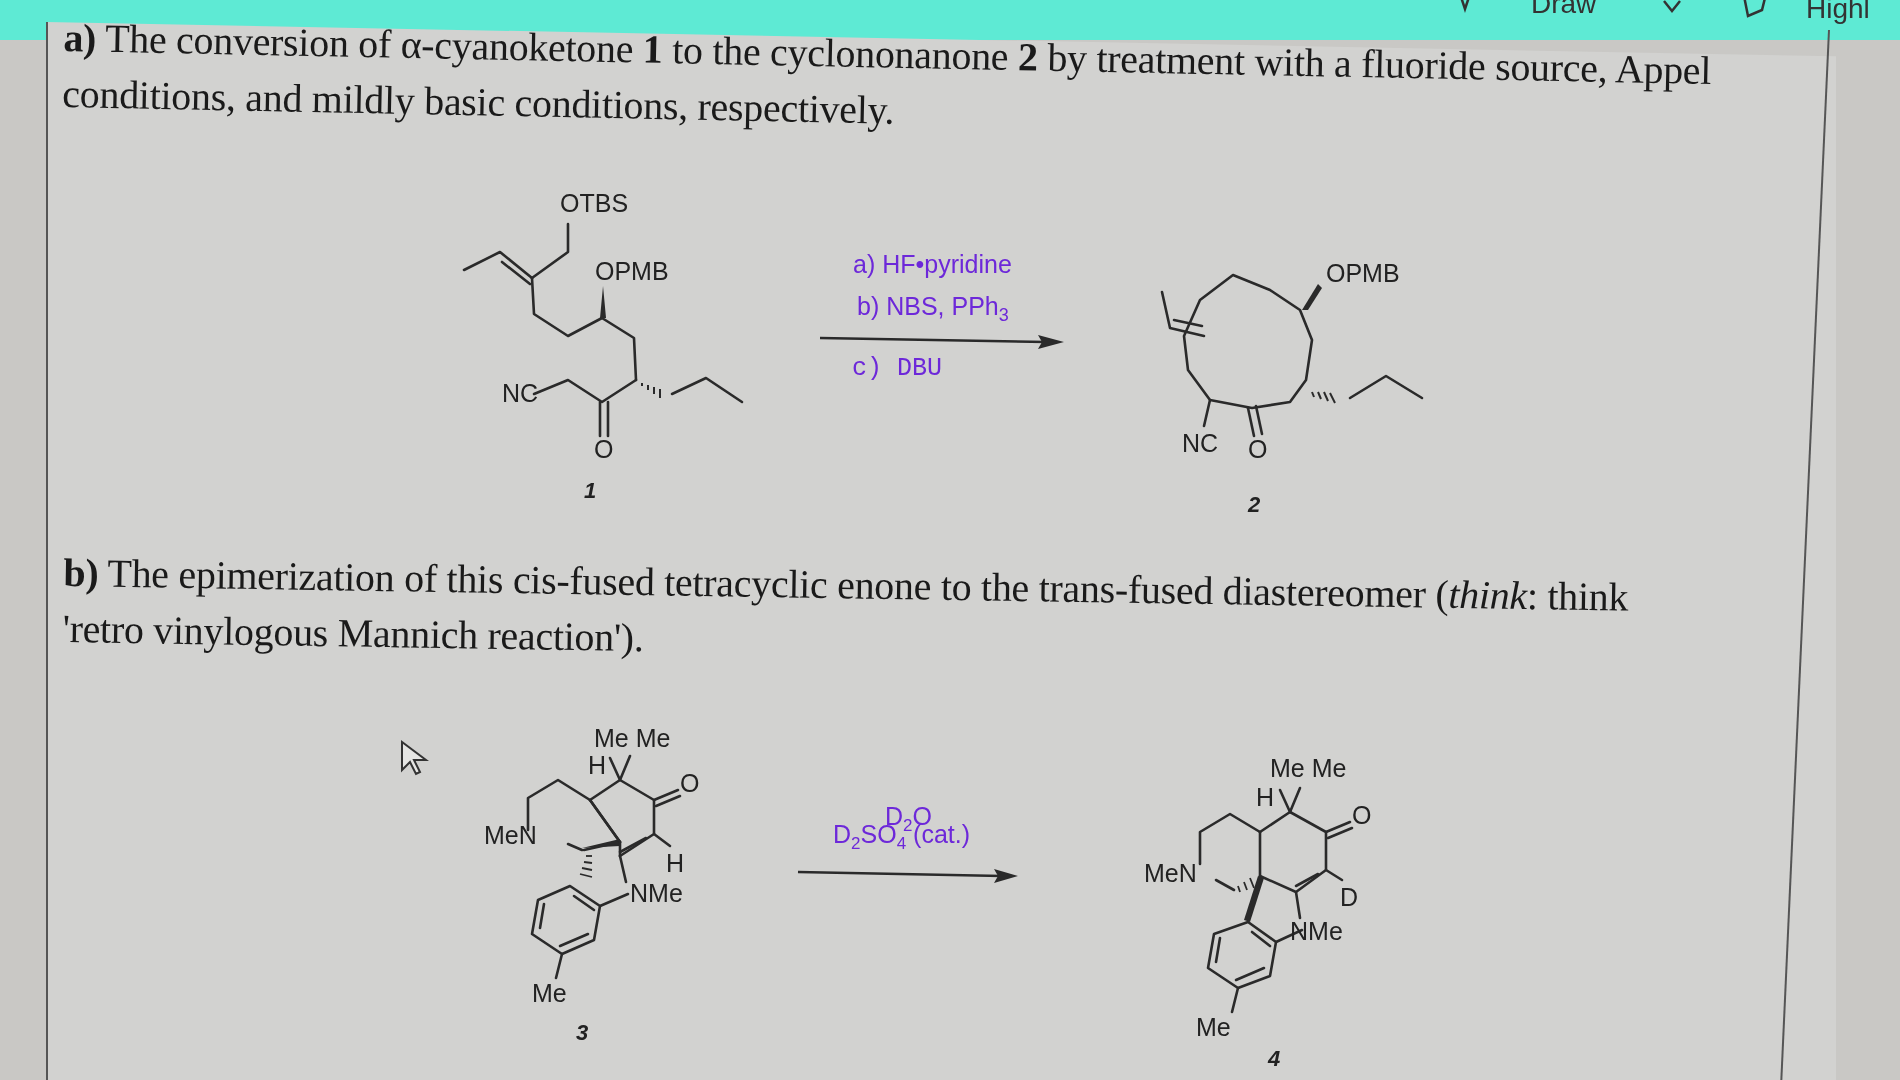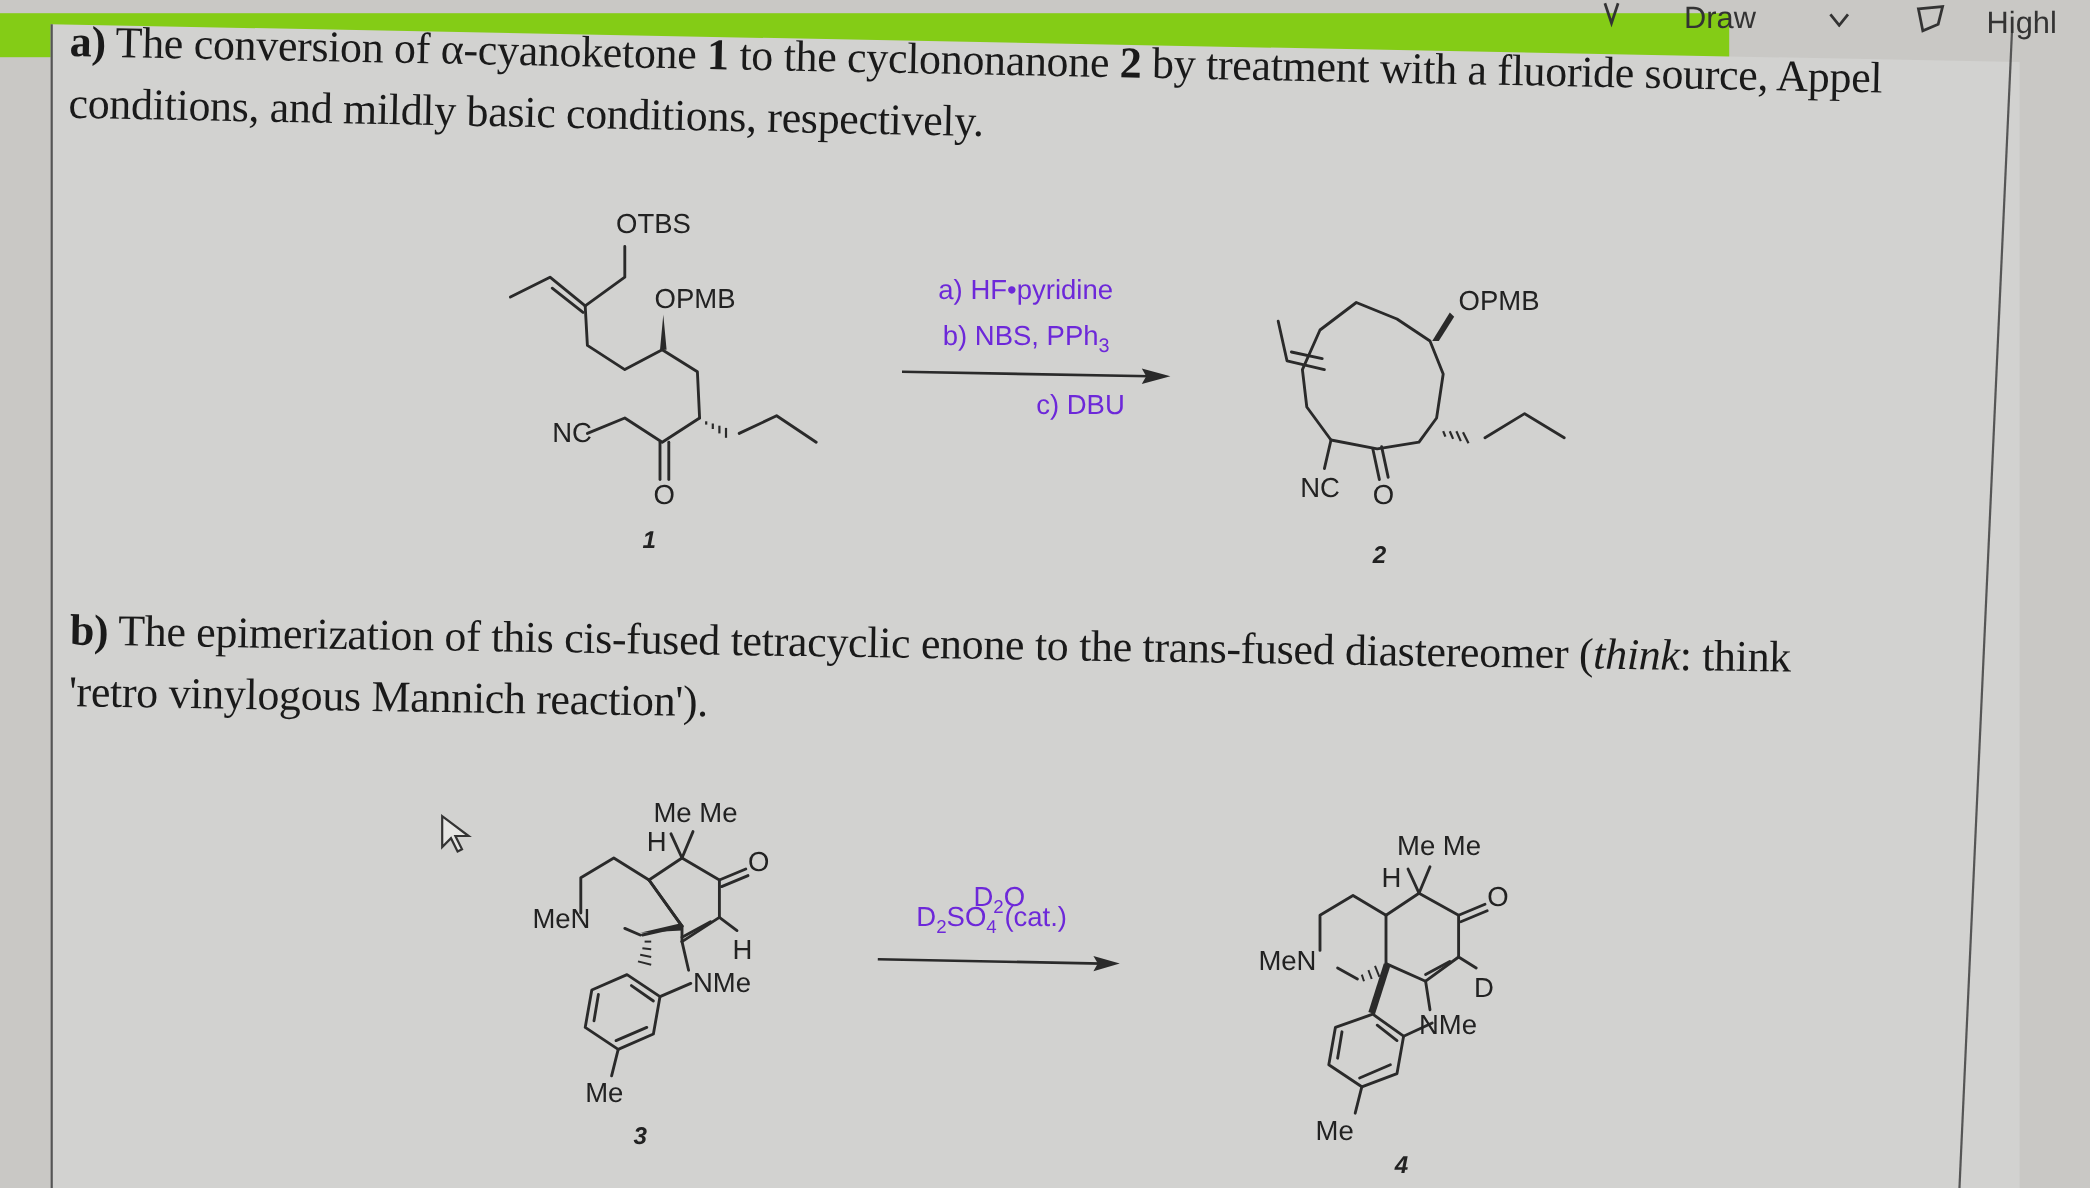--- a/index.html
+++ b/index.html
@@ -4,22 +4,22 @@
 <style>
   * { box-sizing: border-box; margin: 0; padding: 0; }
   html, body { width: 1900px; height: 1080px; overflow: hidden; }
   body {
     background: #c9c8c5;
     font-family: "Liberation Serif", serif;
     position: relative;
     color: #1d1d1d;
   }
   .toolbar {
-    position: absolute; left: 0; top: 12px; width: 1572px; height: 40px;
-    background: #84cc16;
+    position: absolute; left: 0; top: 0; width: 1900px; height: 40px;
+    background: #5eead4;
   }
   .tb-item { position: absolute; top: -12px; font-family: "Liberation Sans", sans-serif; font-size: 28px; color: #333; display: flex; align-items: center; gap: 6px; }
   .page {
     position: absolute; left: 46px; top: 22px; width: 1790px; height: 1100px;
     background: #d2d2d0;
     border-left: 2px solid #555;
     transform: skewY(1.1deg) ;
     transform-origin: 0 0;
   }
   .page-border-right {
@@ -107,21 +107,21 @@
   <text class="chem-label" x="144" y="278">O</text>
   <text class="cmpd-num" x="134" y="318">1</text>
 </svg>
 
 <div class="reagent" style="left:853px; top:250px;">a) HF•pyridine</div>
 <div class="reagent" style="left:857px; top:292px;text-align:center;"><span>b) NBS, PPh</span><sub style="font-size:18px;">3</sub></div>
 <svg class="chem" style="left:818px; top:330px;" width="250" height="20" viewBox="0 0 250 20">
   <line x1="2" y1="8" x2="228" y2="12" stroke="#2a2a2a" stroke-width="2.4"></line>
   <polygon points="246,12 220,5 224,12 220,19" fill="#2a2a2a"></polygon>
 </svg>
-<div class="reagent" style="left:942px; top:354px;">c) DBU</div>
+<div class="reagent" style="left:852px; top:354px;font-family:Liberation Mono, monospace;">c) DBU</div>
 
 <svg class="chem" style="left:1140px; top:240px;" width="320" height="290" viewBox="0 0 320 290">
 
   <polygon class="bond" points="93,35 130,50 160,70 172,100 166,140 150,162 112,168 70,160 48,130 44,96 60,60"></polygon>
 
   <polyline class="bond" points="22,52 30,88 64,96"></polyline>
   <line class="bond" x1="34" y1="80" x2="62" y2="86"></line>
 
   <polygon points="162,70 168,70 182,48 178,44" fill="#2a2a2a"></polygon>
 

